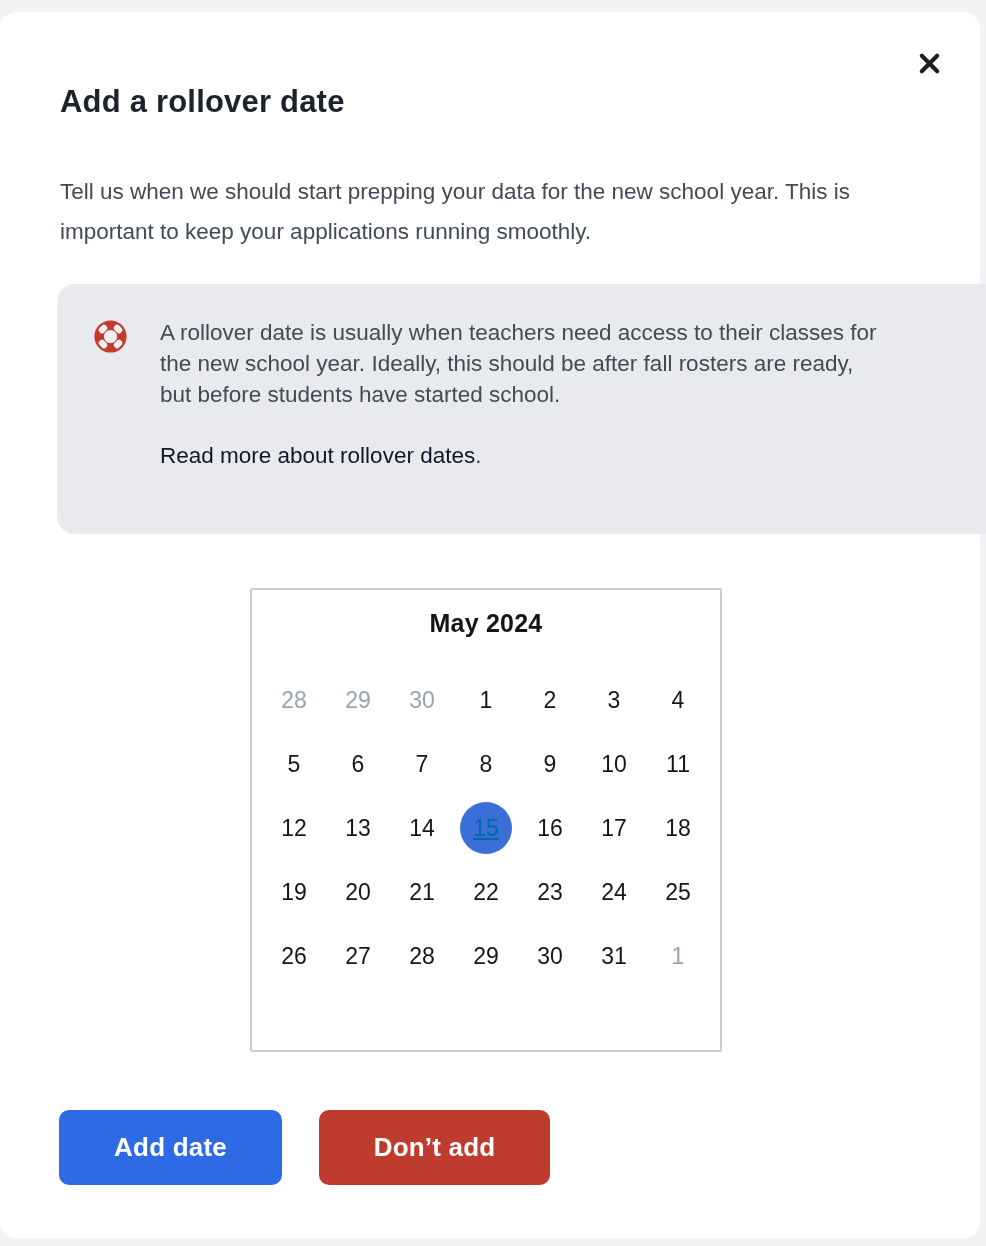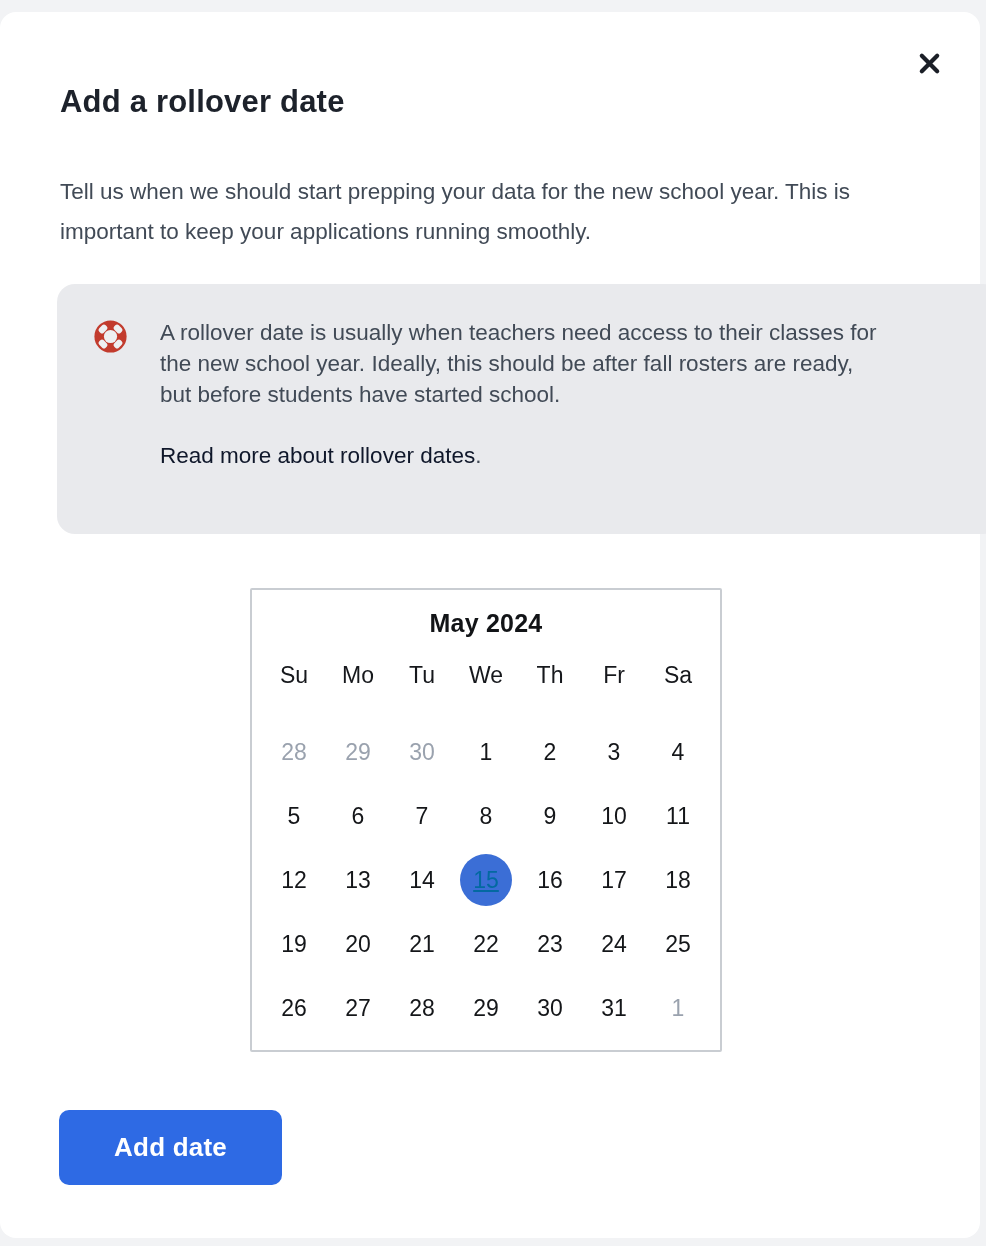--- a/index.html
+++ b/index.html
@@ -177,29 +177,20 @@
     <div class="info-content">
       <p class="info-text">A rollover date is usually when teachers need access to their classes for the new school year. Ideally, this should be after fall rosters are ready, but before students have started school.</p>
       <p class="info-link-line">
         <a class="info-link">Read more about rollover dates</a><span>.</span>
       </p>
     </div>
   </div>
 
   <div class="calendar">
     <div class="cal-title">May 2024</div>
-    <div class="cal-headers">
-      <div class="hdr">Su</div>
-      <div class="hdr">Mo</div>
-      <div class="hdr">Tu</div>
-      <div class="hdr">We</div>
-      <div class="hdr">Th</div>
-      <div class="hdr">Fr</div>
-      <div class="hdr">Sa</div>
-    </div>
     <div class="cal-grid">
       <div class="cell muted">
           <span>28</span>
         </div>
       <div class="cell muted">
           <span>29</span>
         </div>
       <div class="cell muted">
           <span>30</span>
         </div>
@@ -297,15 +288,16 @@
           <span>31</span>
         </div>
       <div class="cell muted">
           <span>1</span>
         </div>
     </div>
   </div>
 
   <div class="actions">
     <button class="btn btn-add">Add date</button>
+    <button class="btn btn-dont">Don’t add</button>
   </div>
 
 </div>
 
 </body></html>

